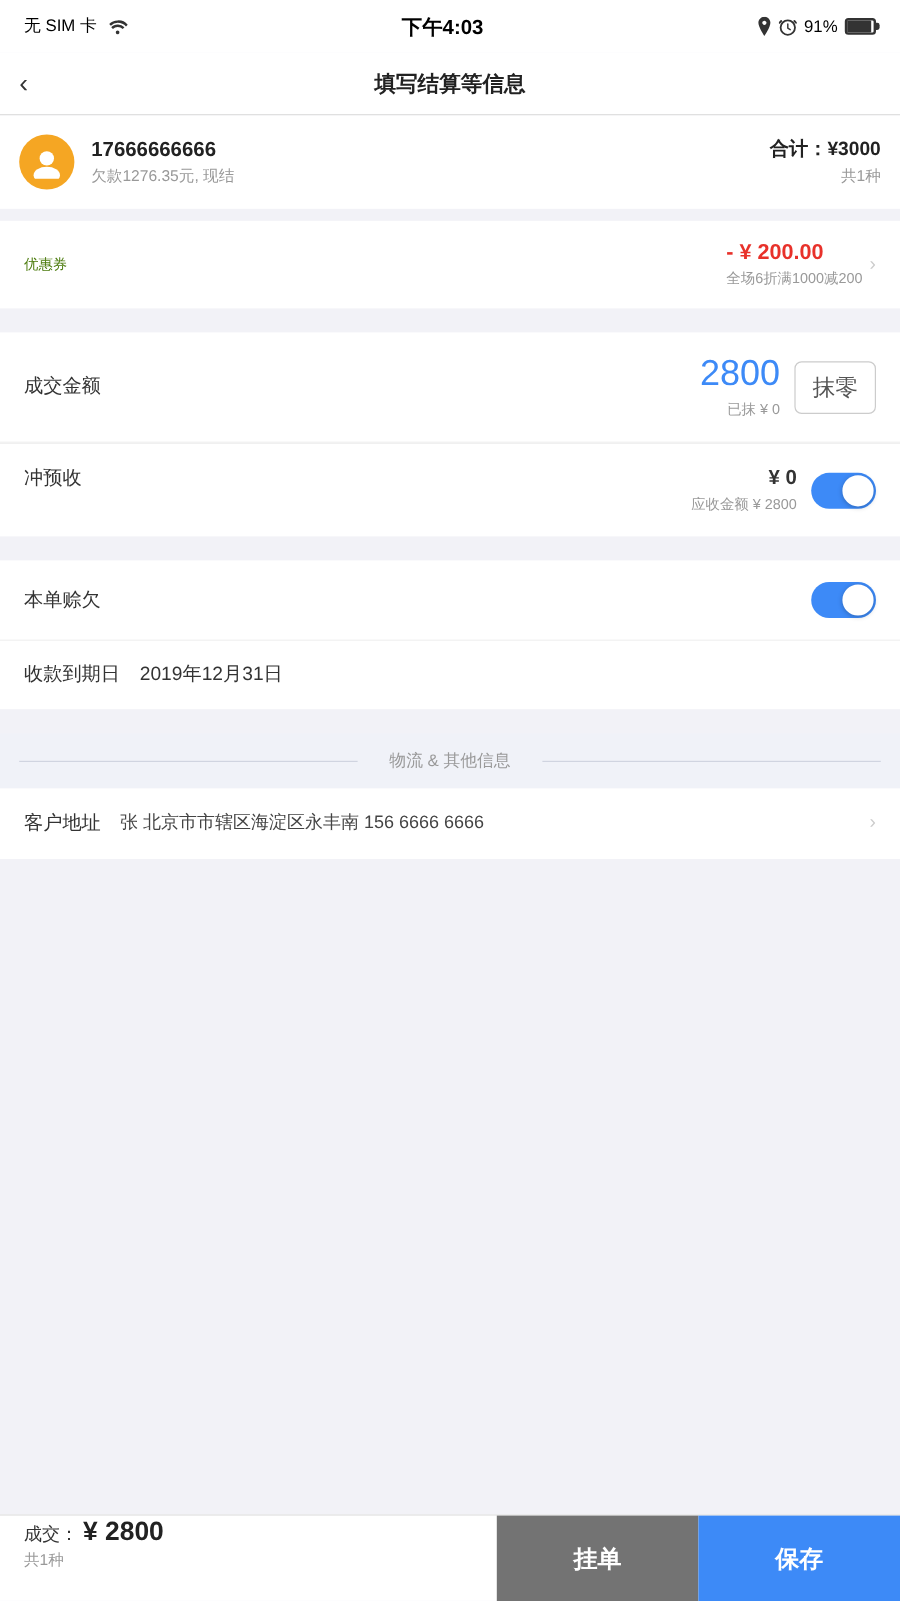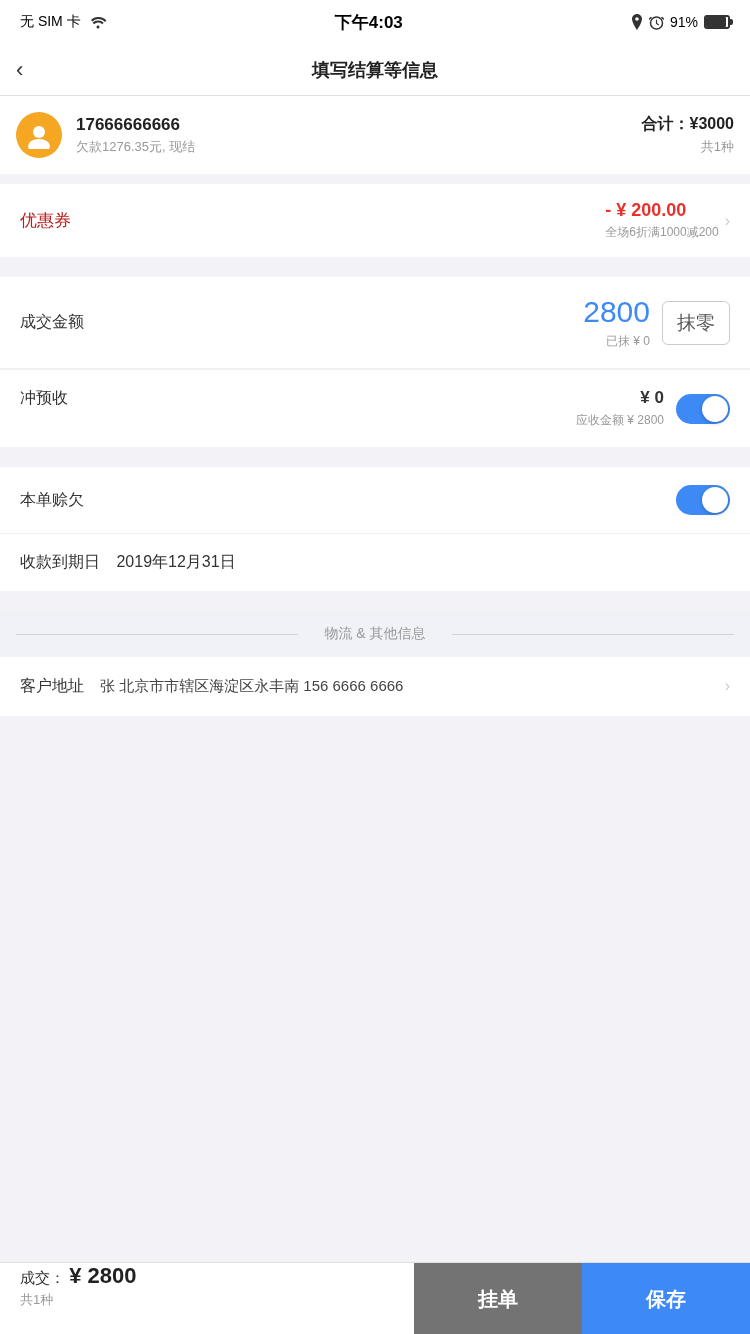--- a/index.html
+++ b/index.html
@@ -106,21 +106,21 @@
 
     
     .coupon-row {
       background: #fff;
       padding: 16px 20px;
       display: flex;
       align-items: center;
       justify-content: space-between;
       margin-bottom: 10px;
     }
-    .coupon-label { font-size: 17px; color: #b91c1c; }
+    .coupon-label { font-size: 12px; color: #4d7c0f; }
     .coupon-right { display: flex; align-items: center; gap: 6px; }
     .coupon-discount { font-size: 18px; font-weight: 600; color: #e8312a; }
     .coupon-desc { font-size: 12px; color: #999; margin-top: 3px; }
     .chevron-icon { color: #ccc; font-size: 16px; }
 
     
     .section-divider {
       background: #f2f2f7;
       height: 10px;
     }

